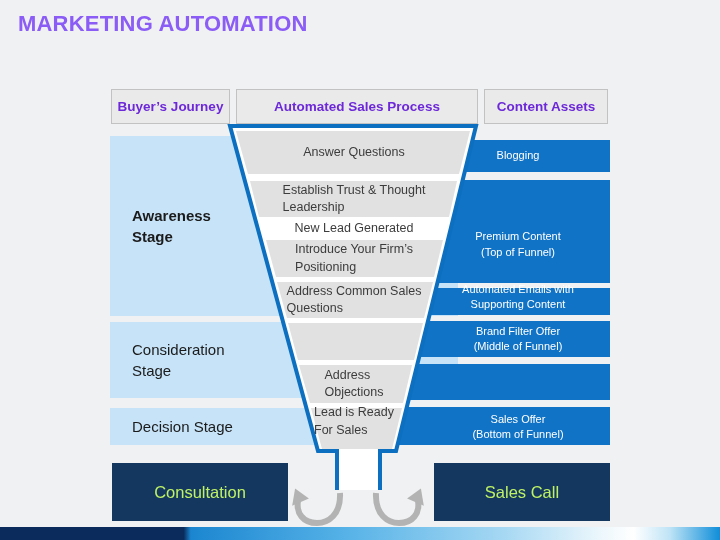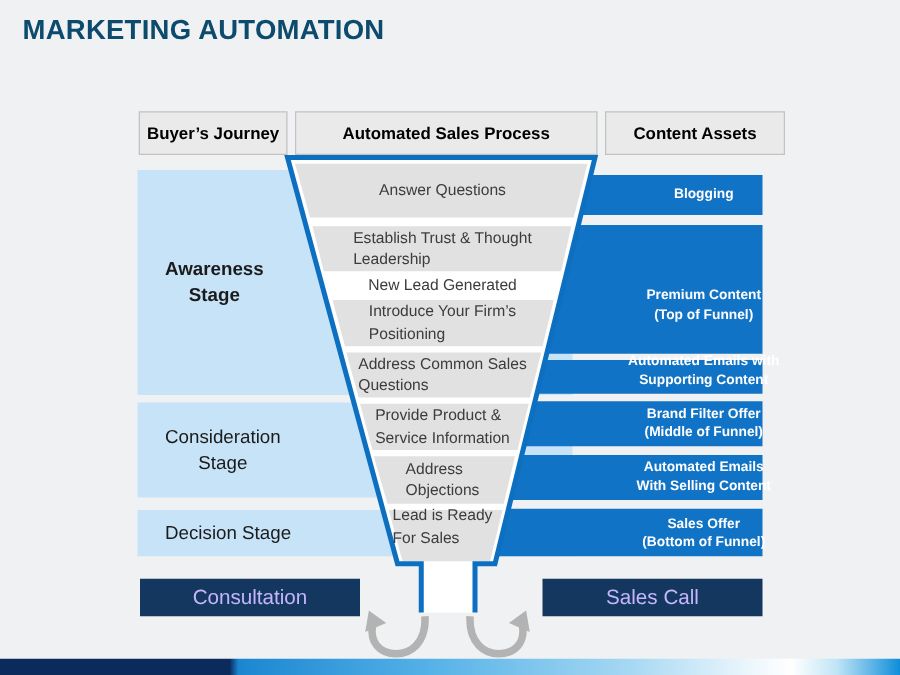--- a/index.html
+++ b/index.html
@@ -1,50 +1,50 @@
 <!DOCTYPE html>
 <html><head>
 <meta charset="utf-8">
 <style>
   html,body{margin:0;padding:0;}
   body{font-family:"Liberation Sans",sans-serif;background:#dadada;}
   #slide{position:relative;width:720px;height:540px;background:#f0f1f2;overflow:hidden;}
   .abs{position:absolute;}
   .bind-text{white-space:pre-line;}
-  #title{left:18px;top:11px;font-size:22px;font-weight:bold;color:#0c4a6e;letter-spacing:.2px;}
+  #title{left:18px;top:11px;font-size:22px;font-weight:bold;color:#8b5cf6;letter-spacing:.2px;}
   #subtitle{left:18px;top:49px;font-size:16px;color:#1a1a1a;}
   .col-header{top:89px;height:35px;background:#eaeaea;border:1px solid #c2c2c2;
-    display:flex;align-items:center;justify-content:center;font-size:13.5px;font-weight:bold;color:#000000;box-sizing:border-box;}
+    display:flex;align-items:center;justify-content:center;font-size:13.5px;font-weight:bold;color:#6d28d9;box-sizing:border-box;}
   .stage-row{left:110px;width:348px;background:#c7e3f8;}
   .stage-label{margin-left:22px;width:150px;height:100%;display:flex;align-items:center;
-    font-size:15px;color:#1b1b1b;line-height:1.4;text-align:center;}
+    font-size:15px;color:#1b1b1b;line-height:1.4;}
   .funnel-text{left:269px;width:170px;display:flex;align-items:center;justify-content:center;
     text-align:left;font-size:12.5px;color:#3c3c3c;line-height:1.4;z-index:3;}
-  .asset-text{left:493px;width:140px;display:flex;align-items:center;justify-content:center;
-    text-align:center;font-size:11px;font-weight:bold;color:#ffffff;line-height:1.4;z-index:3;}
-  .cta{top:463px;width:176px;height:30px;background:#14375f;display:flex;align-items:center;
-    justify-content:center;color:#c4b5fd;font-size:16.5px;z-index:4;}
+  .asset-text{left:448px;width:140px;display:flex;align-items:center;justify-content:center;
+    text-align:center;font-size:11px;font-weight:normal;color:#ffffff;line-height:1.4;z-index:3;}
+  .cta{top:463px;width:176px;height:58px;background:#14375f;display:flex;align-items:center;
+    justify-content:center;color:#bef264;font-size:16.5px;z-index:4;}
   #bottom-bar{left:0;top:527px;width:720px;height:13px;z-index:4;
     background:linear-gradient(90deg,#0a2b5c 0%,#0a2b5c 25.5%,#1b86d0 26.5%,#56b2e7 48%,#a6d8f3 70%,#eaf6fc 83%,#ffffff 88%,#bfe4f6 93%,#0f8ed9 100%);}
   #shapes{left:0;top:0;z-index:2;}
 </style>
 </head>
 <body>
 
 <div id="slide">
 
   <div id="title" class="abs bind-text">MARKETING AUTOMATION</div>
 
   <div class="abs col-header" style="left:111px;width:119px;">
     <span class="bind-text">Buyer’s Journey</span>
   </div>
   <div class="abs col-header" style="left:236px;width:242px;">
     <span class="bind-text">Automated Sales Process</span>
   </div>
-  <div class="abs col-header" style="left:484px;width:144px;">
+  <div class="abs col-header" style="left:484px;width:124px;">
     <span class="bind-text">Content Assets</span>
   </div>
 
   <div class="abs stage-row" style="top:136px;height:180px;">
     <div class="stage-label bind-text" style="font-weight:bold;">Awareness
 Stage</div>
   </div>
   <div class="abs stage-row" style="top:322px;height:76px;">
     <div class="stage-label bind-text">Consideration
 Stage</div>
@@ -89,36 +89,32 @@
   </svg>
 
   <div class="abs funnel-text bind-text" style="top:131px;height:43px;">Answer Questions</div>
   <div class="abs funnel-text bind-text" style="top:181px;height:36px;">Establish Trust &amp; Thought
 Leadership</div>
   <div class="abs funnel-text bind-text" style="top:217px;height:23px;">New Lead Generated</div>
   <div class="abs funnel-text bind-text" style="top:240px;height:37px;">Introduce Your Firm’s
 Positioning</div>
   <div class="abs funnel-text bind-text" style="top:282px;height:36px;">Address Common Sales
 Questions</div>
-  <div class="abs funnel-text bind-text" style="top:323px;height:37px;">Provide Product &amp;
-Service Information</div>
   <div class="abs funnel-text bind-text" style="top:365px;height:38px;">Address
 Objections</div>
   <div class="abs funnel-text bind-text" style="top:408px;height:27px;">Lead is Ready
 For Sales</div>
 
   <div class="abs asset-text bind-text" style="top:140px;height:32px;">Blogging</div>
   <div class="abs asset-text bind-text" style="top:180px;height:129px;">Premium Content
 (Top of Funnel)</div>
   <div class="abs asset-text bind-text" style="top:288px;height:18px;">Automated Emails with
 Supporting Content</div>
   <div class="abs asset-text bind-text" style="top:321px;height:36px;">Brand Filter Offer
 (Middle of Funnel)</div>
-  <div class="abs asset-text bind-text" style="top:364px;height:36px;">Automated Emails
-With Selling Content</div>
   <div class="abs asset-text bind-text" style="top:407px;height:40px;">Sales Offer
 (Bottom of Funnel)</div>
 
   <div class="abs cta" style="left:112px;">
     <span class="bind-text">Consultation</span>
   </div>
   <div class="abs cta" style="left:434px;">
     <span class="bind-text">Sales Call</span>
   </div>
 

